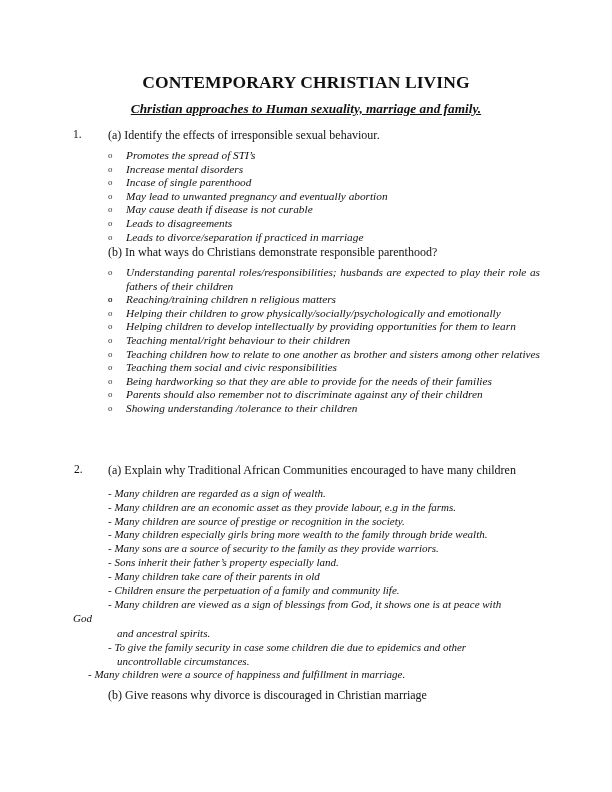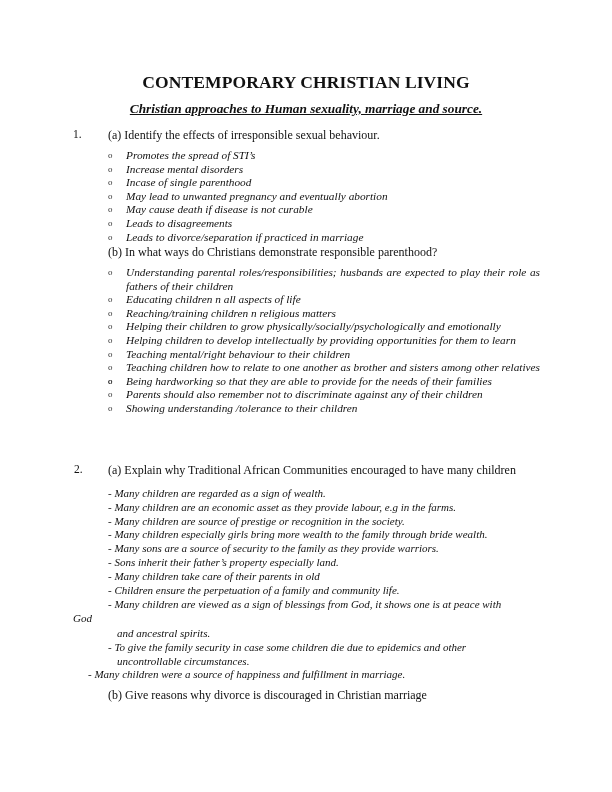--- a/index.html
+++ b/index.html
@@ -81,21 +81,21 @@
       white-space: nowrap;
       line-height: 13.6px;
     }
   </style>
 </head>
 <body>
 
 <div class="page">
 
   <div class="title">CONTEMPORARY CHRISTIAN LIVING</div>
-  <div class="subtitle">Christian approaches to Human sexuality, marriage and source.</div>
+  <div class="subtitle">Christian approaches to Human sexuality, marriage and family.</div>
 
   <div class="qnum" style="left:73px; top:128px;">1.</div>
   <div class="qtext" style="left:108px; top:128px;">(a) Identify the effects of irresponsible sexual behaviour.</div>
 
   <ul class="bullets" style="top:149px;">
     <li><span class="bullet-mark">o</span><span class="txt">Promotes the spread of STI’s</span></li>
     <li><span class="bullet-mark">o</span><span class="txt">Increase mental disorders</span></li>
     <li><span class="bullet-mark">o</span><span class="txt">Incase of single parenthood</span></li>
     <li><span class="bullet-mark">o</span><span class="txt">May lead to unwanted pregnancy and eventually abortion</span></li>
     <li><span class="bullet-mark">o</span><span class="txt">May cause death if disease is not curable</span></li>
@@ -103,30 +103,30 @@
     <li><span class="bullet-mark">o</span><span class="txt">Leads to divorce/separation if practiced in marriage</span></li>
   </ul>
 
   <div class="qtext" style="left:108px; top:245px;">(b) In what ways do Christians demonstrate responsible parenthood?</div>
 
   <ul class="bullets" style="top:266px;">
     <li class="justify">
         <span class="bullet-mark">o</span>
         <span class="txt">Understanding parental roles/responsibilities; husbands are expected to play their role as fathers of their children</span>
       </li>
-    <li><span class="bullet-mark">o</span><span class="txt">Educating children n all aspects of life</span></li>
+    <li><span class="bullet-mark">o</span></li>
     <li><span class="bullet-mark">o</span><span class="txt">Reaching/training children n religious matters</span></li>
     <li><span class="bullet-mark">o</span><span class="txt">Helping their children to grow physically/socially/psychologically and emotionally</span></li>
     <li><span class="bullet-mark">o</span><span class="txt">Helping children to develop intellectually by providing opportunities for them to learn</span></li>
     <li><span class="bullet-mark">o</span><span class="txt">Teaching mental/right behaviour to their children</span></li>
     <li class="justify">
         <span class="bullet-mark">o</span>
         <span class="txt">Teaching children how to relate to one another as brother and sisters among other relatives</span>
       </li>
-    <li><span class="bullet-mark">o</span></li>
+    <li><span class="bullet-mark">o</span><span class="txt">Teaching them social and civic responsibilities</span></li>
     <li><span class="bullet-mark">o</span><span class="txt">Being hardworking so that they are able to provide for the needs of their families</span></li>
     <li><span class="bullet-mark">o</span><span class="txt">Parents should also remember not to discriminate against any of their children</span></li>
     <li><span class="bullet-mark">o</span><span class="txt">Showing understanding /tolerance to their children</span></li>
   </ul>
 
   <div class="qnum" style="left:74px; top:463px;">2.</div>
   <div class="qtext" style="left:108px; top:463px;">(a)  Explain why Traditional African Communities encouraged to have many children</div>
 
   <div>
     <div class="dash-line" style="left:108px; top:487px;">- Many children are regarded as a sign of wealth.</div>

